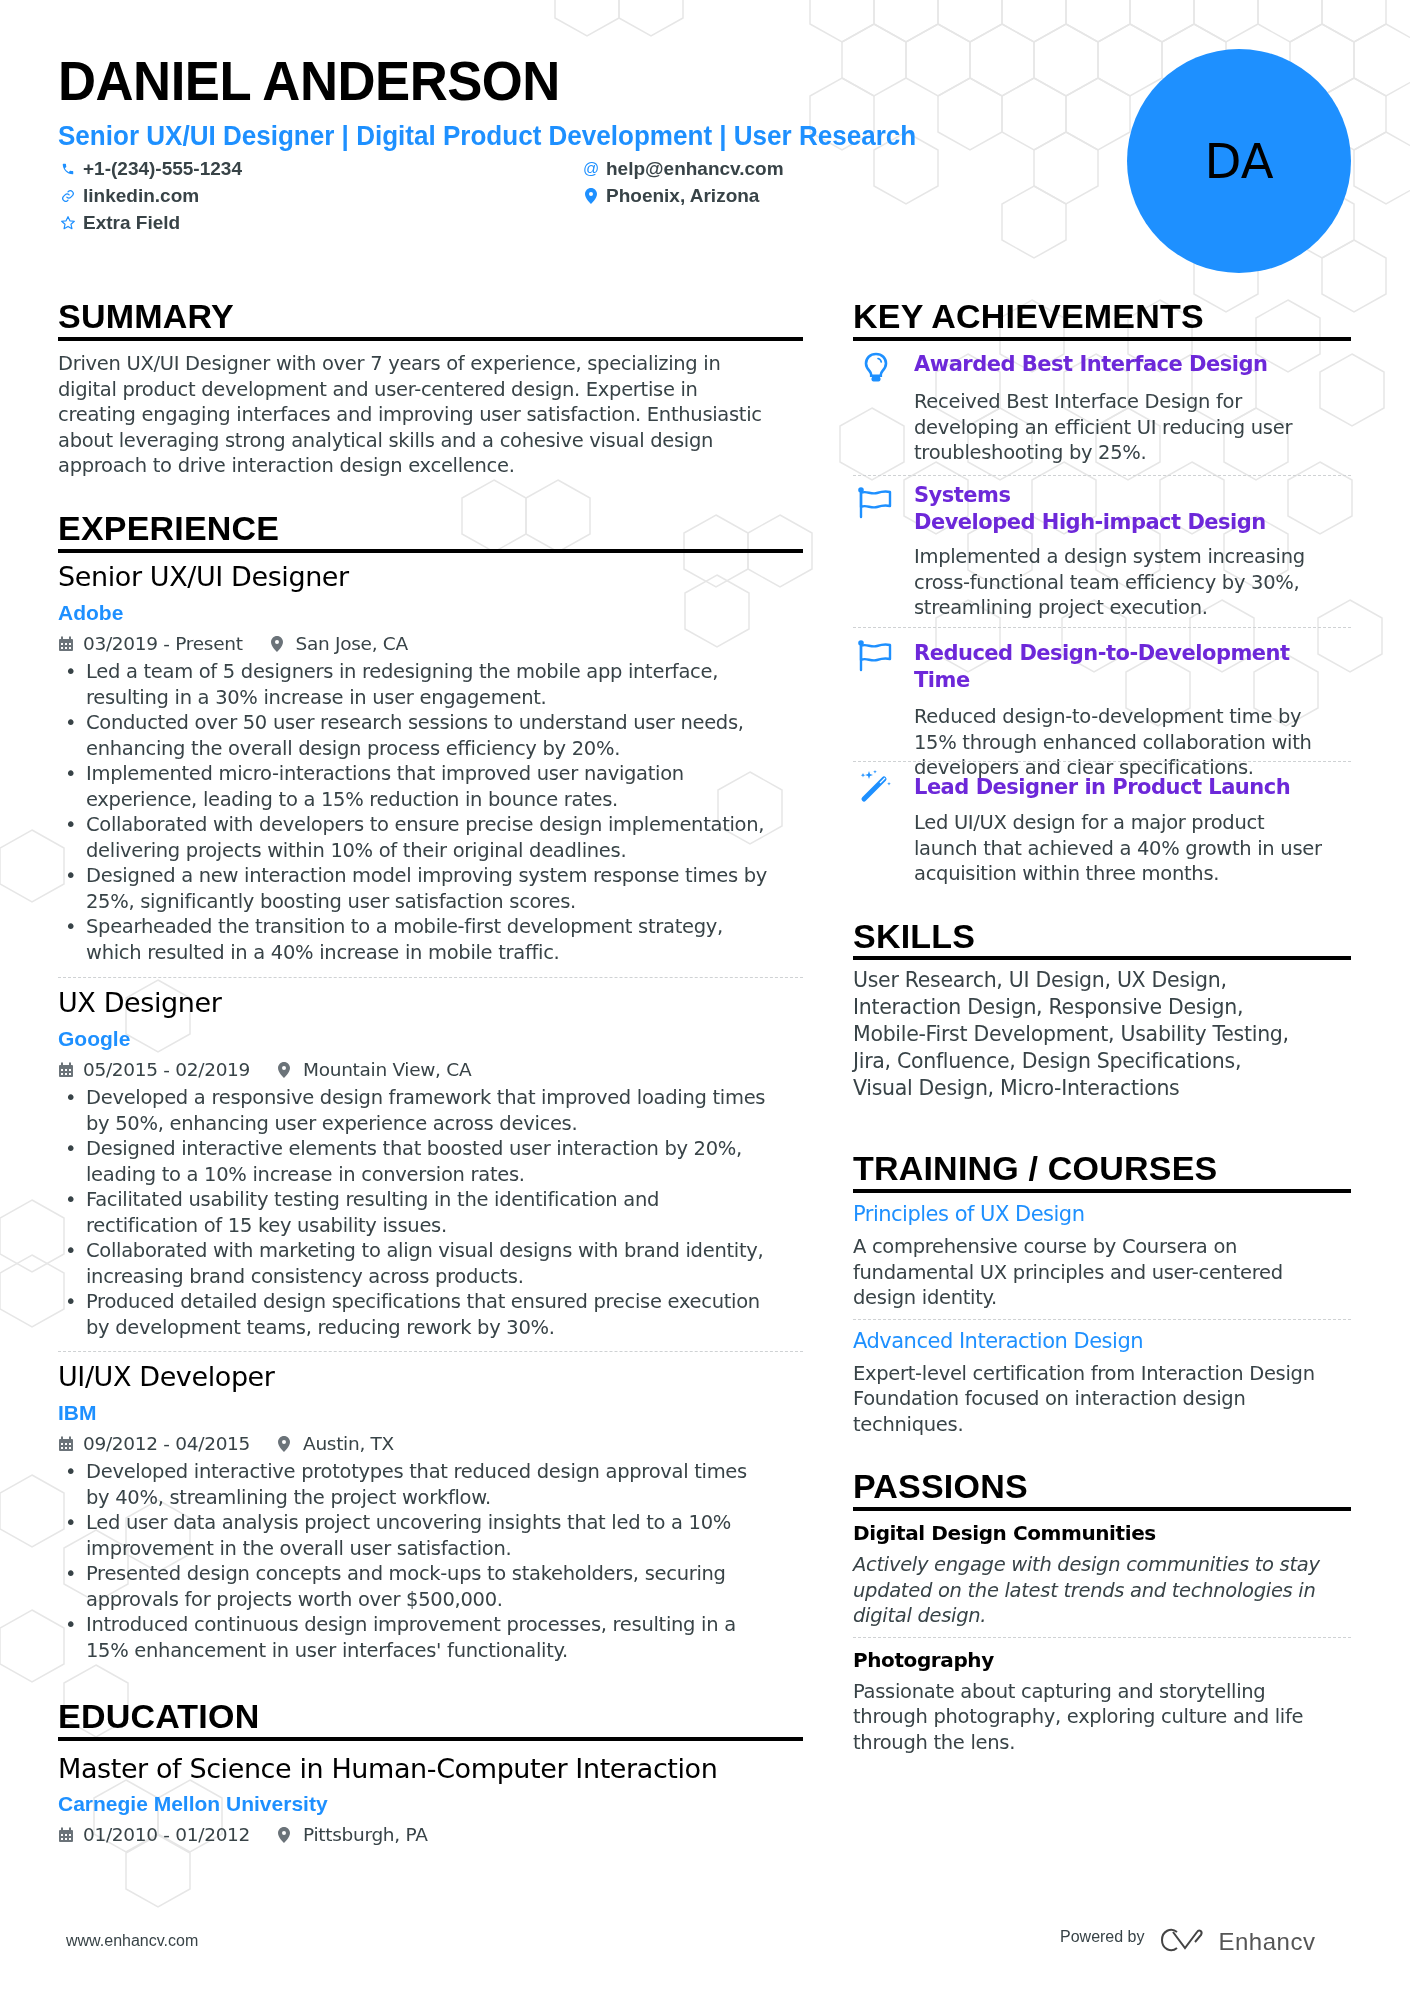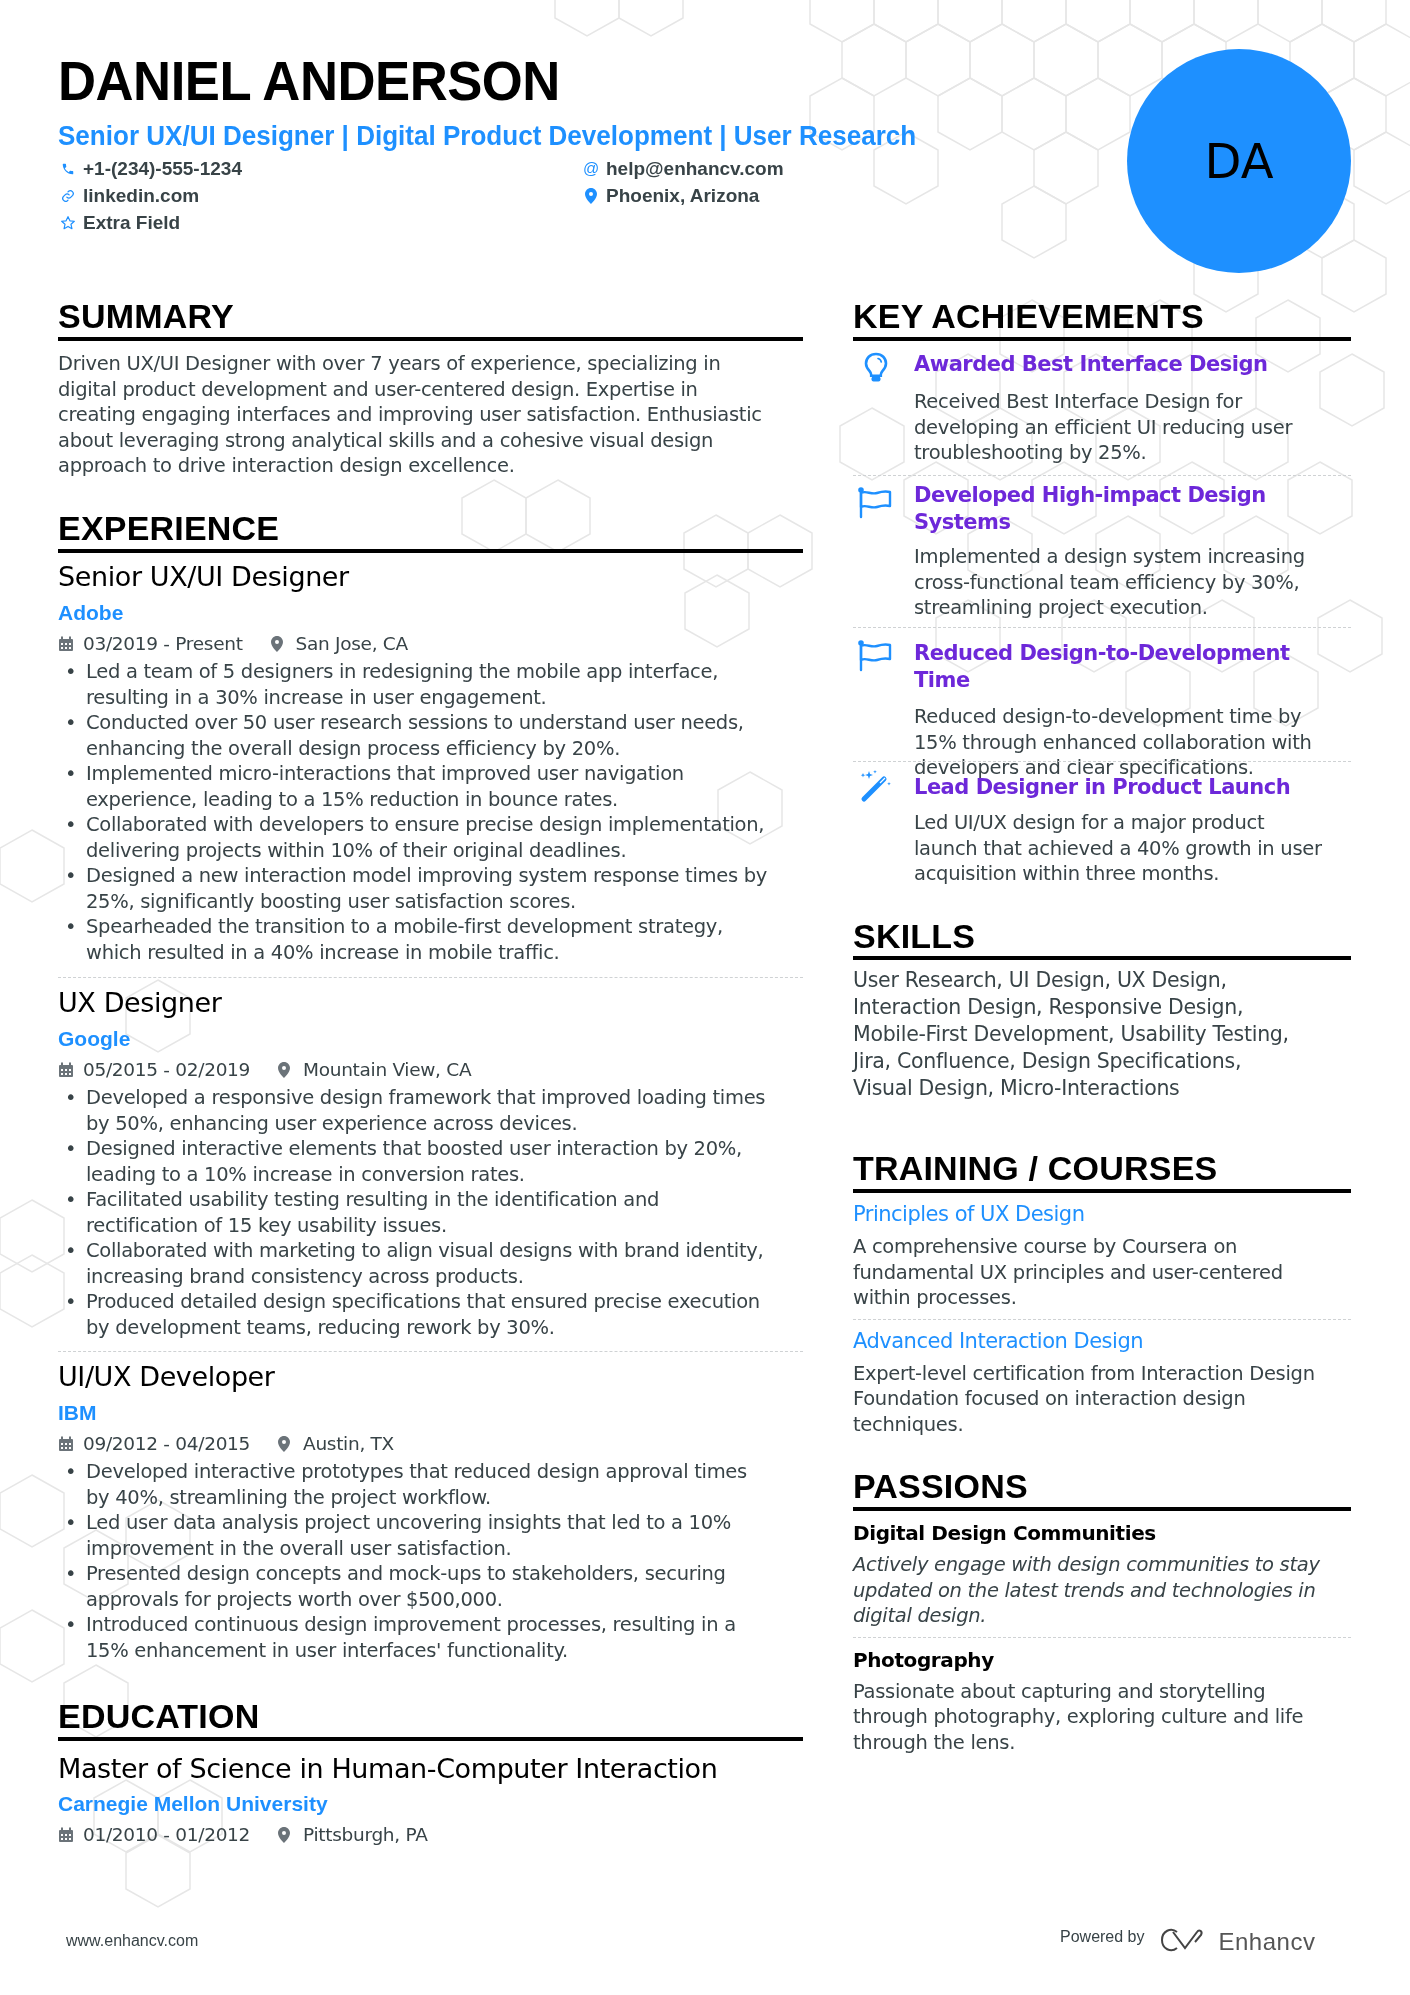--- a/index.html
+++ b/index.html
@@ -393,22 +393,22 @@
 <div class="abs" style="left:853px; top:482px; width:498px;">
   <div class="abs ach-icon" style="left:5px; top:5px;">
     <svg width="36" height="32" viewBox="0 0 36 32" fill="none" stroke="#1e90ff" stroke-width="2.4" stroke-linejoin="round">
         <line x1="3" y1="3" x2="3" y2="30" stroke-linecap="round"></line>
         <circle cx="3" cy="3" r="1.6" fill="#1e90ff"></circle>
         <path d="M3 6c5-3 10 2 16 0s9-2 13-1v14c-4-1-7-1-13 1s-11-3-16 0z"></path>
       </svg>
   </div>
   <div style="margin-left:61px;">
     <div class="ach-title">
-      <div>Developed High-impact Design</div>
-        <div>Systems</div>
+      <div>Systems</div>
+        <div>Developed High-impact Design</div>
     </div>
     <div class="body-text" style="margin-top:8px;">
       <div>Implemented a design system increasing</div>
         <div>cross-functional team efficiency by 30%,</div>
         <div>streamlining project execution.</div>
     </div>
   </div>
 </div>
 <div class="abs dash" style="left:853px; top:627px; width:498px;"></div>
 
@@ -466,21 +466,21 @@
   </div>
 </div>
 
 <div class="abs" style="left:853px; top:1148px; width:498px;">
   <div class="sec-title">TRAINING / COURSES</div>
   <div class="rule" style="margin-top:1px;"></div>
   <div class="course-title" style="margin-top:8px;">Principles of UX Design</div>
   <div class="body-text" style="margin-top:6px;">
     <div>A comprehensive course by Coursera on</div>
       <div>fundamental UX principles and user-centered</div>
-      <div>within processes.</div>
+      <div>design identity.</div>
   </div>
   <div class="dash" style="margin-top:8px;"></div>
   <div class="course-title" style="margin-top:8px;">Advanced Interaction Design</div>
   <div class="body-text" style="margin-top:6px;">
     <div>Expert-level certification from Interaction Design</div>
       <div>Foundation focused on interaction design</div>
       <div>techniques.</div>
   </div>
 </div>
 

